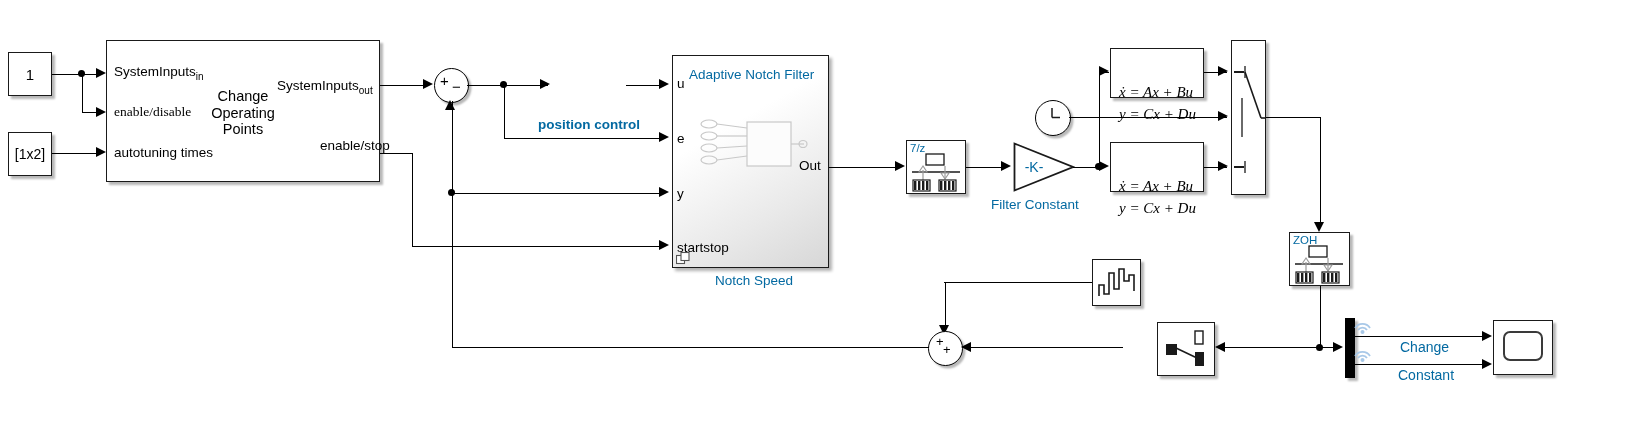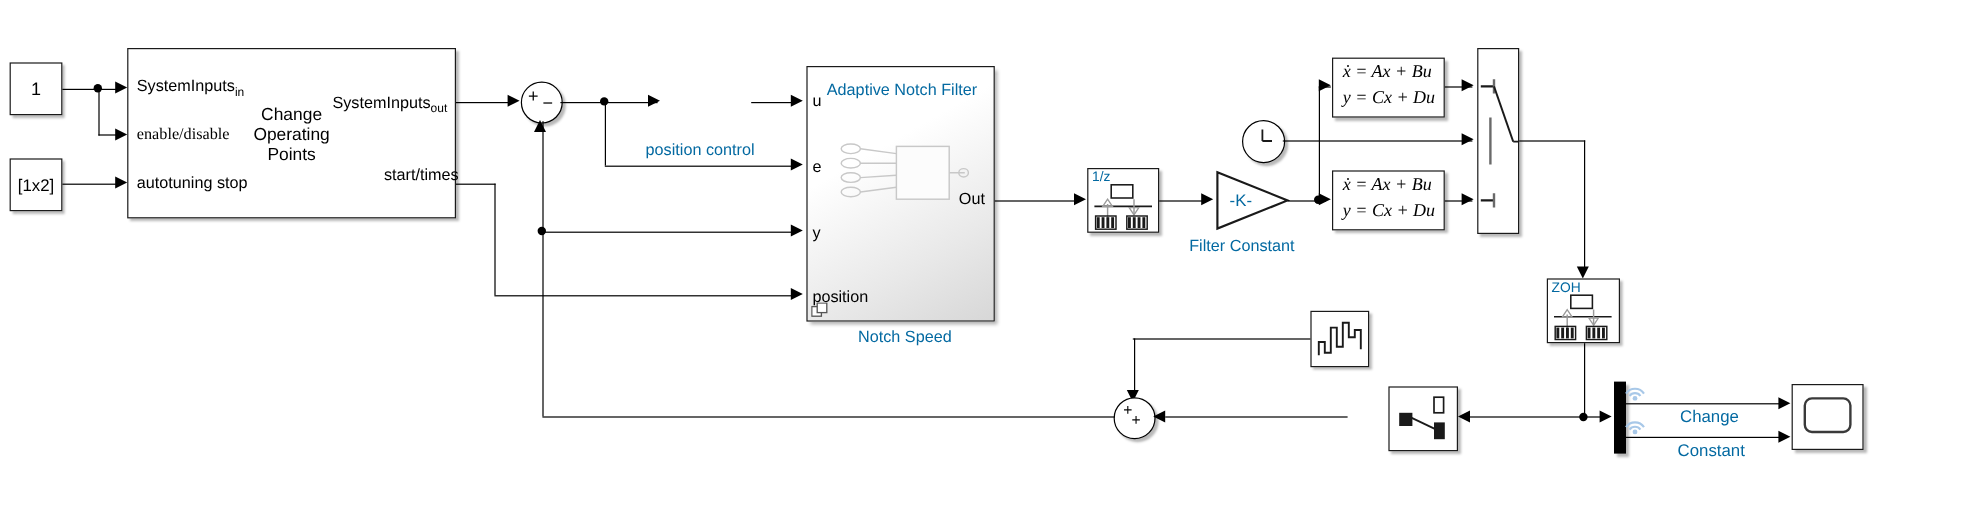--- a/index.html
+++ b/index.html
@@ -48,21 +48,21 @@
   
   .subsys{
     position:absolute;box-sizing:border-box;border:1.8px solid #1a1a1a;
     background:linear-gradient(150deg,#ffffff 0%,#ffffff 34%,#e9e9e9 72%,#d7d7d7 100%);
     box-shadow:3px 3px 3px rgba(0,0,0,.30);
   }
   
   .cap{position:absolute;font-size:13.5px;color:#0369a1;white-space:nowrap;}
   .port{position:absolute;font-size:13.5px;color:#000;white-space:nowrap;}
   .sub{font-size:10px;vertical-align:sub;}
-  .mathi{font-family:"Liberation Serif",serif;font-style:italic;font-size:15px;}
+  .mathi{font-family:"Liberation Serif",serif;font-style:italic;font-size:15px;margin-top:32px;}
   
   .demux{position:absolute;background:#000;box-shadow:2.5px 2.5px 2px rgba(0,0,0,.28);}
   .wifi{position:absolute;}
 </style>
 </head>
 <body>
 
 <div id="canvas">
 
   <div class="blk ctr" style="left:8px;top:52px;width:44px;height:44px;font-size:15px;">
@@ -83,30 +83,30 @@
   <div class="arw r" style="left:96px;top:106.5px;"></div>
 
   <div class="h" style="left:52px;top:152.5px;width:46px;"></div>
   <div class="arw r" style="left:96px;top:147px;"></div>
 
   <div class="blk" style="left:106px;top:40px;width:274px;height:142px;"></div>
   <div class="port" style="left:114px;top:64px;">
     <span>SystemInputs</span><span class="sub">in</span>
   </div>
   <div class="port" style="left:114px;top:104px;font-family:Liberation Serif, serif;">enable/disable</div>
-  <div class="port" style="left:114px;top:145px;">autotuning stop</div>
+  <div class="port" style="left:114px;top:145px;">autotuning times</div>
   <div class="lbl ctr" style="left:196px;top:85px;width:94px;height:56px;font-size:14.5px;flex-direction:column;">
     <span>Change</span>
     <span>Operating</span>
     <span>Points</span>
   </div>
   <div class="port" style="right:auto;left:277px;top:78px;">
     <span>SystemInputs</span><span class="sub">out</span>
   </div>
-  <div class="port" style="left:320px;top:138px;">start/times</div>
+  <div class="port" style="left:320px;top:138px;">enable/stop</div>
 
   <div class="h" style="left:380px;top:84.5px;width:46px;"></div>
   <div class="arw r" style="left:423px;top:79px;"></div>
 
   <div class="h" style="left:380px;top:152.5px;width:33px;"></div>
   <div class="v" style="left:411.5px;top:152.5px;height:93px;"></div>
   <div class="h" style="left:411.5px;top:245.5px;width:250px;"></div>
   <div class="arw r" style="left:659px;top:240px;"></div>
 
   <div class="sum" style="left:434px;top:68px;width:33px;height:33px;"></div>
@@ -116,37 +116,37 @@
   <div class="arw u" style="left:445px;top:100px;"></div>
 
   <div class="h" style="left:467px;top:84.5px;width:81px;"></div>
   <div class="dot" style="left:500px;top:81px;"></div>
   <div class="arw r" style="left:540px;top:79px;"></div>
 
   <div class="v" style="left:503.5px;top:84.5px;height:53px;"></div>
   <div class="h" style="left:503.5px;top:137.5px;width:158px;"></div>
   <div class="arw r" style="left:659px;top:132px;"></div>
 
-  <div class="cap" style="left:538px;top:117px;">position control</div>
+  <div class="cap" style="left:538px;top:117px;font-weight:bold;">position control</div>
 
   <div class="h" style="left:626px;top:84.5px;width:36px;"></div>
   <div class="arw r" style="left:659px;top:79px;"></div>
 
   <div class="dot" style="left:448px;top:189px;"></div>
   <div class="h" style="left:451.5px;top:192.5px;width:210px;"></div>
   <div class="arw r" style="left:659px;top:187px;"></div>
 
   <div class="v" style="left:451.5px;top:101px;height:246px;"></div>
 
   <div class="subsys" style="left:672px;top:55px;width:157px;height:213px;"></div>
   <div class="cap" style="left:689px;top:67px;font-size:13.5px;">Adaptive Notch Filter</div>
   <div class="port" style="left:677px;top:76px;">u</div>
   <div class="port" style="left:677px;top:131px;">e</div>
   <div class="port" style="left:677px;top:186px;">y</div>
-  <div class="port" style="left:677px;top:240px;">position</div>
+  <div class="port" style="left:677px;top:240px;">startstop</div>
   <div class="port" style="left:799px;top:158px;">Out</div>
 
   <svg class="wifi" style="left:700px;top:118px;width:108px;height:55px;" viewBox="0 0 108 55">
     <g stroke="#c8c8c8" stroke-width="1.2" fill="none">
       <ellipse cx="9" cy="6" rx="8" ry="4"></ellipse>
       <ellipse cx="9" cy="18" rx="8" ry="4"></ellipse>
       <ellipse cx="9" cy="30" rx="8" ry="4"></ellipse>
       <ellipse cx="9" cy="42" rx="8" ry="4"></ellipse>
       <line x1="17" y1="6" x2="47" y2="10"></line>
       <line x1="17" y1="18" x2="47" y2="18"></line>
@@ -161,21 +161,21 @@
   <svg class="wifi" style="left:676px;top:252px;width:16px;height:14px;" viewBox="0 0 16 14">
     <rect x="0.5" y="3.5" width="8" height="8" fill="#fff" stroke="#555" stroke-width="1.1"></rect>
     <rect x="5" y="0.5" width="8" height="8" fill="#fff" stroke="#555" stroke-width="1.1"></rect>
   </svg>
   <div class="cap" style="left:715px;top:273px;">Notch Speed</div>
 
   <div class="h" style="left:829px;top:166.5px;width:70px;"></div>
   <div class="arw r" style="left:895px;top:161px;"></div>
 
   <div class="blk" style="left:906px;top:140px;width:60px;height:54px;"></div>
-  <div class="cap" style="left:910px;top:142px;font-size:11.5px;">1/z</div>
+  <div class="cap" style="left:910px;top:142px;font-size:11.5px;">7/z</div>
   <svg class="wifi" style="left:909px;top:153px;width:54px;height:39px;" viewBox="0 0 54 39">
     <rect x="17" y="1" width="18" height="11" fill="#fff" stroke="#1a1a1a" stroke-width="1.3"></rect>
     <line x1="3" y1="19" x2="51" y2="19" stroke="#1a1a1a" stroke-width="1.3"></line>
     <line x1="14" y1="17" x2="14" y2="30" stroke="#9a9a9a" stroke-width="1.2"></line>
     <polygon points="14,13 10,19 18,19" fill="none" stroke="#9a9a9a" stroke-width="1.1"></polygon>
     <line x1="36" y1="13" x2="36" y2="26" stroke="#9a9a9a" stroke-width="1.2"></line>
     <polygon points="36,26 32,20 40,20" fill="none" stroke="#9a9a9a" stroke-width="1.1"></polygon>
     <g fill="#1a1a1a">
       <rect x="5" y="28" width="2.4" height="9"></rect>
         <rect x="9" y="28" width="2.4" height="9"></rect>

